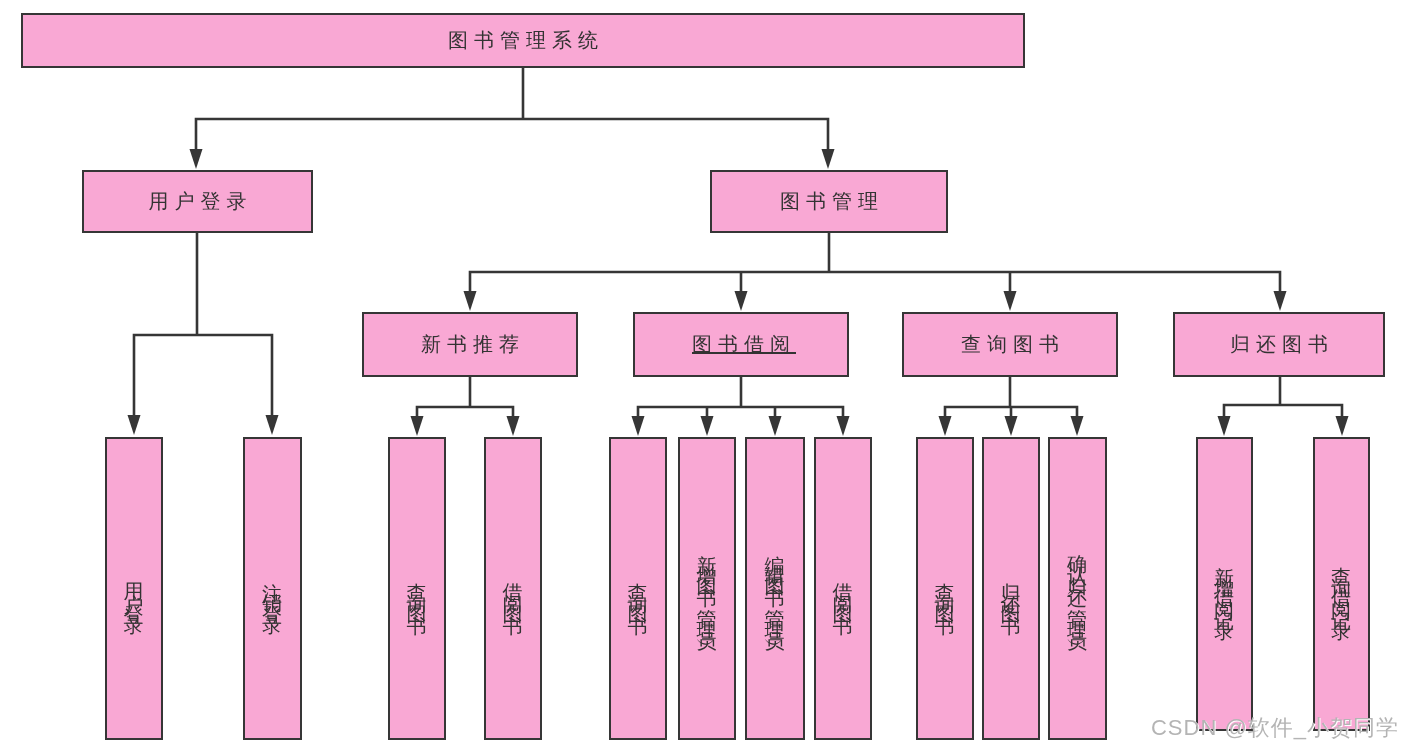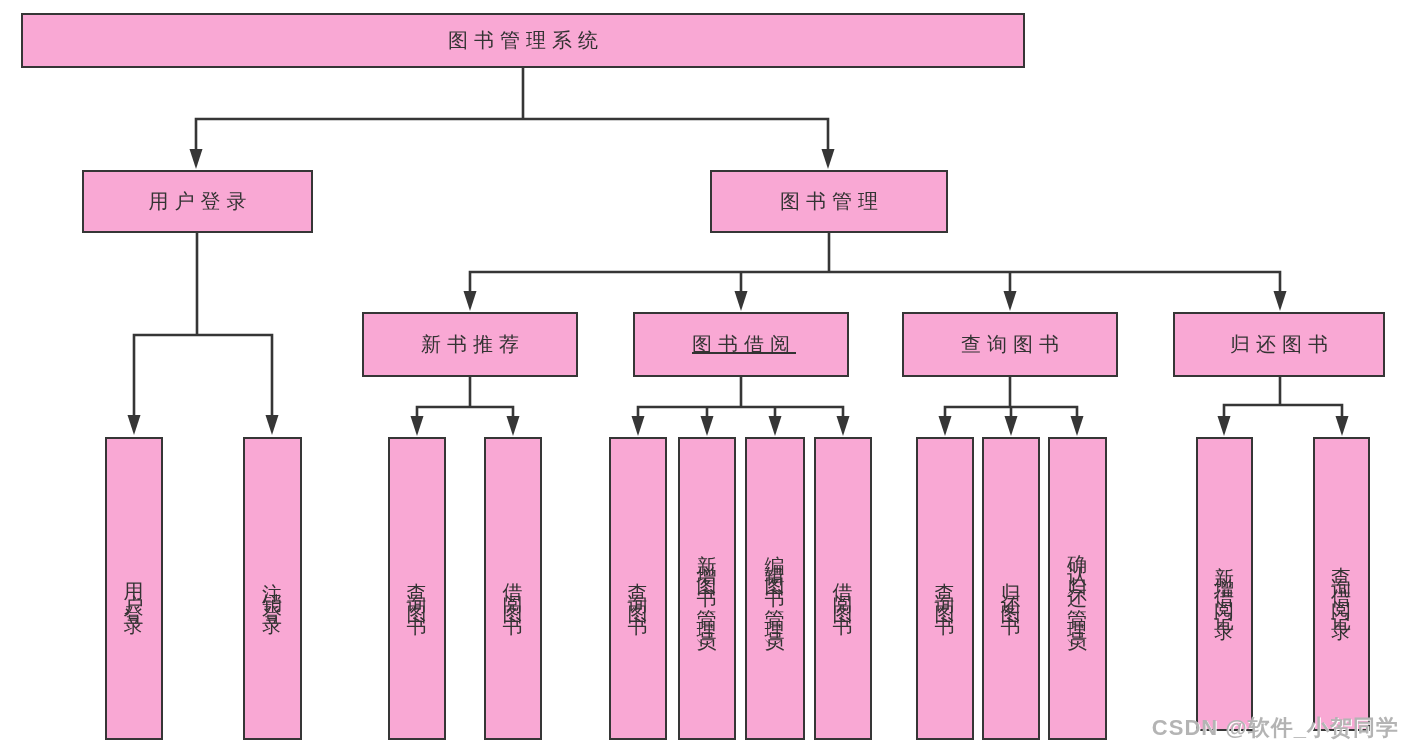--- a/index.html
+++ b/index.html
@@ -49,21 +49,20 @@
   .watermark {
     position: absolute;
     right: 6px;
     bottom: 4px;
     font-size: 22px;
     color: #b4b4b4;
     letter-spacing: 1px;
     text-shadow: 1px 1px 0 #ffffff;
     z-index: 3;
     white-space: nowrap;
-    font-weight: bold;
   }
 </style>
 </head>
 <body>
 
 <div id="canvas">
 
   <svg id="connectors" width="1405" height="747" viewBox="0 0 1405 747" aria-hidden="true">
     <g stroke="#363636" stroke-width="2.6" fill="none">
 

